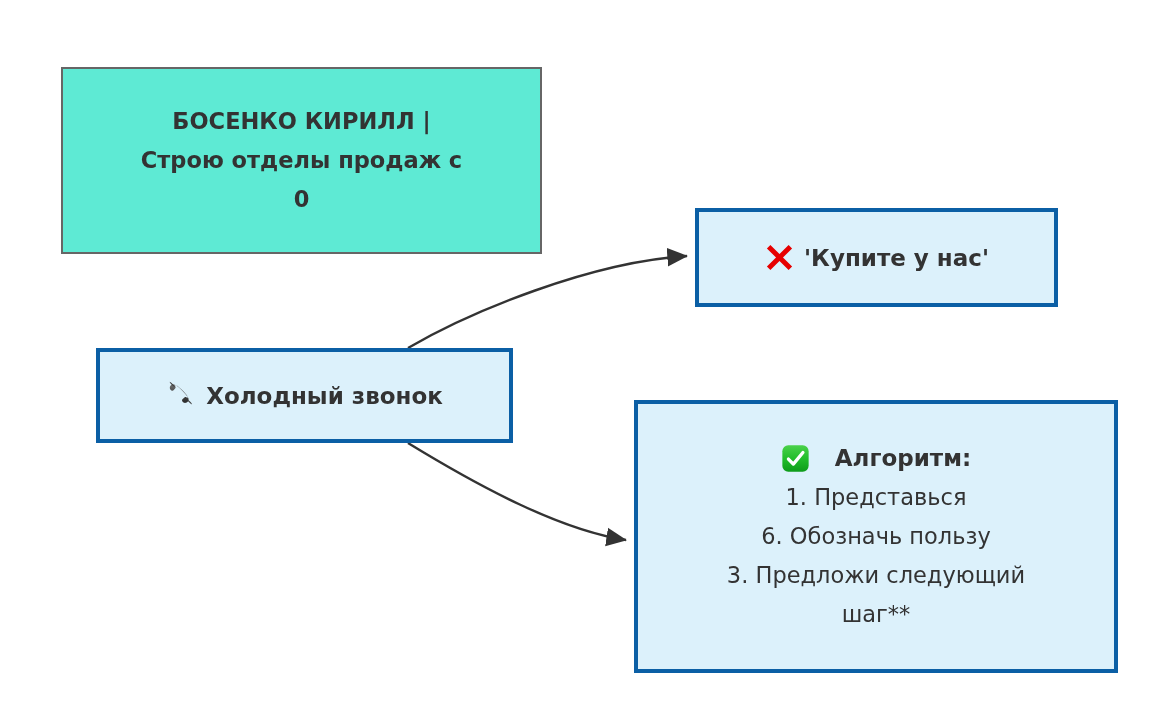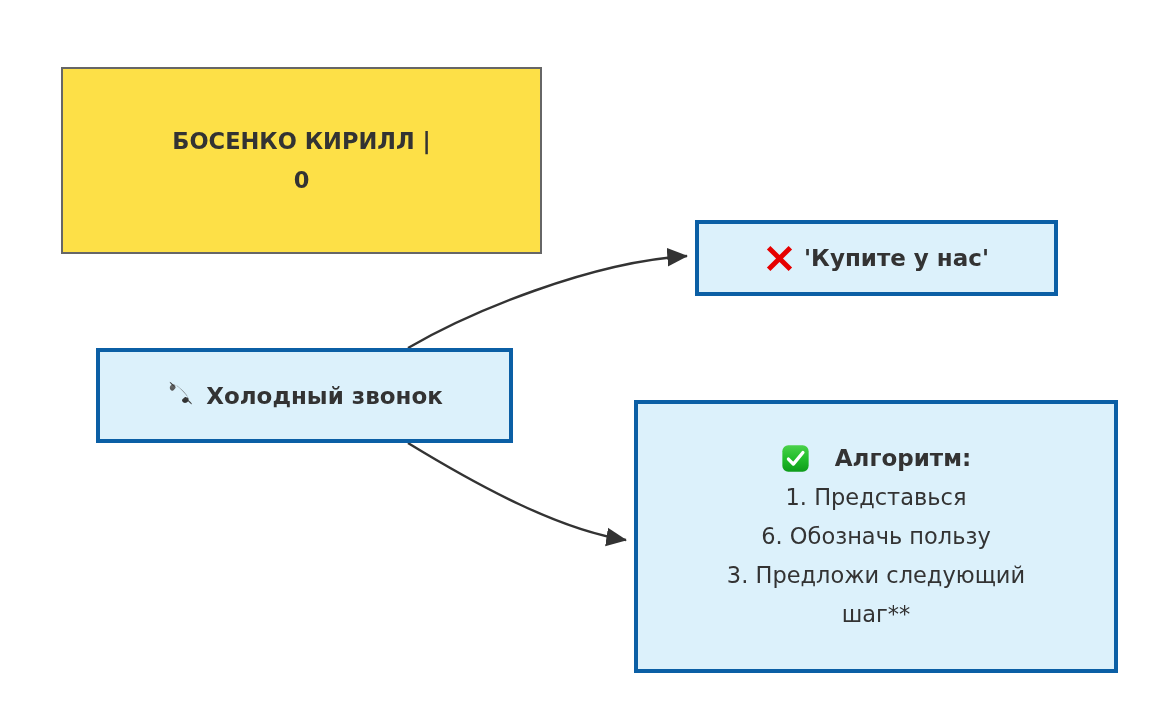--- a/index.html
+++ b/index.html
@@ -25,21 +25,21 @@
   .node {
     position: absolute;
     box-sizing: border-box;
     display: flex;
     flex-direction: column;
     align-items: center;
     justify-content: center;
     text-align: center;
   }
   .node-gray {
-    background: #fde047;
+    background: #5eead4;
     border: 2px solid #666666;
   }
   .node-blue {
     background: #dcf1fb;
     border: 4px solid #0b5fa5;
   }
 
   
   #node-person {
     left: 61px;
@@ -70,23 +70,23 @@
     font-size: 23px;
     font-weight: bold;
     color: #333333;
     white-space: nowrap;
     justify-content: flex-end;
   }
 
   
   #node-badpitch {
     left: 695px;
-    top: 220px;
+    top: 208px;
     width: 363px;
-    height: 76px;
+    height: 99px;
   }
   #node-badpitch .row {
     display: flex;
     align-items: center;
     gap: 9px;
     font-size: 23px;
     font-weight: bold;
     color: #333333;
     white-space: nowrap;
   }
@@ -147,20 +147,21 @@
       <marker id="arrow" markerWidth="9" markerHeight="9" refX="8.2" refY="4.5" orient="auto" markerUnits="strokeWidth">
         <path d="M0,0.6 L8.6,4.5 L0,8.4 z" fill="#333333"></path>
       </marker>
     </defs>
     <path d="M408,348 C470,312 590,262 687,256" fill="none" stroke="#333333" stroke-width="2.4" marker-end="url(#arrow)"></path>
     <path d="M408,443 C480,487 560,530 626,540" fill="none" stroke="#333333" stroke-width="2.4" marker-end="url(#arrow)"></path>
   </svg>
 
   <div class="node node-gray" id="node-person">
     <div class="line">БОСЕНКО КИРИЛЛ |</div>
+    <div class="line">Строю отделы продаж с</div>
     <div class="line">0</div>
   </div>
 
   <div class="node node-blue" id="node-coldcall">
     <div class="row">
       <span class="icon icon-phone">
         <svg viewBox="0 0 32 32" width="30" height="30">
           <defs>
             <linearGradient id="phg" x1="0" y1="0" x2="0" y2="1">
               <stop offset="0" stop-color="#6e6e6e"></stop>

